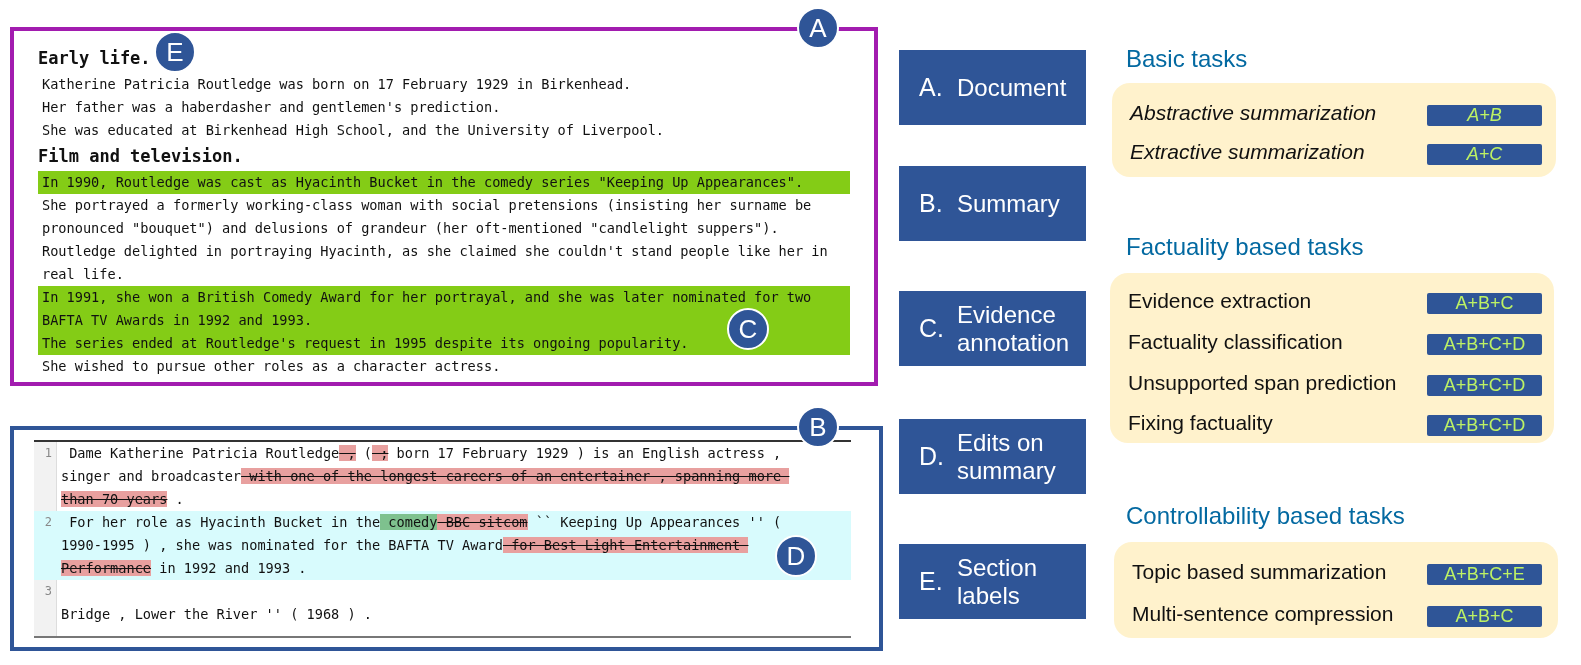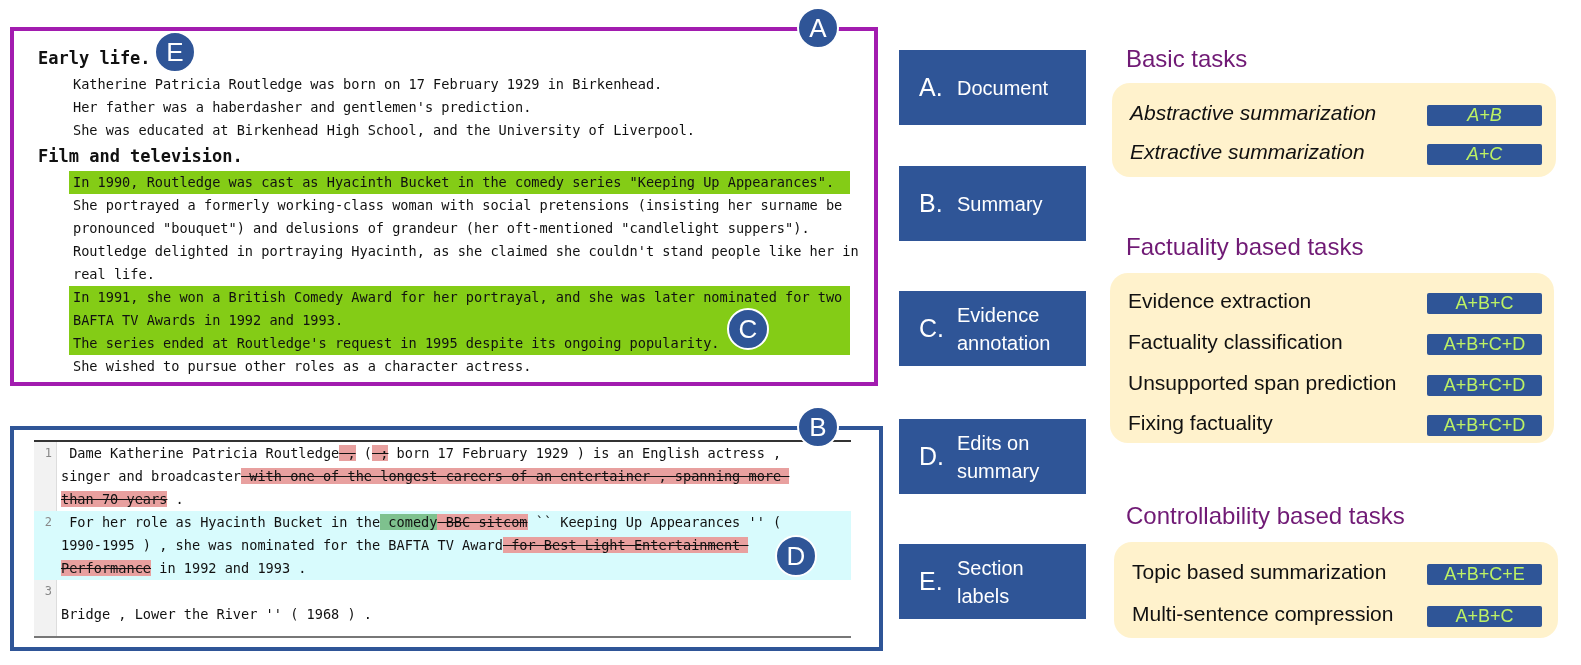--- a/index.html
+++ b/index.html
@@ -2,44 +2,44 @@
 <html><head>
 <meta charset="utf-8">
 <style>
   html, body { margin:0; padding:0; background:#ffffff; }
   body { width:1581px; height:665px; position:relative; overflow:hidden; font-family:"Liberation Sans", sans-serif; }
 
   
   #panel-a { position:absolute; left:10px; top:27px; width:868px; height:359px; border:4px solid #a21caf; box-sizing:border-box; background:#fff; }
   #panel-a .inner { position:absolute; left:24px; top:13px; right:24px; }
   .doc-heading { font-family:"DejaVu Sans Mono", monospace; font-weight:bold; font-size:17px; color:#111; height:29px; line-height:29px; }
-  .doc-line { font-family:"DejaVu Sans Mono", monospace; font-size:13.6px; color:#111; height:23px; line-height:23px; white-space:pre; padding-left:4px;margin-left:31px; }
+  .doc-line { font-family:"DejaVu Sans Mono", monospace; font-size:13.6px; color:#111; height:23px; line-height:23px; white-space:pre; padding-left:4px; }
   .hl-blue { background:#84cc16; }
 
   
   #panel-b { position:absolute; left:10px; top:426px; width:873px; height:225px; border:4px solid #2f5597; box-sizing:border-box; background:#fff; }
   #panel-b .editor { position:absolute; left:20px; top:10px; width:817px; height:194px; border-top:2px solid #333; border-bottom:2px solid #777; background:#fff; }
   .gutter { position:absolute; left:0; top:0; bottom:0; width:22px; background:#f2f2f2; border-right:1px solid #ddd; }
   .sum-row { position:relative; }
   .sum-row.hl { background:#d8fbfd; }
   .sum-line { font-family:"DejaVu Sans Mono", monospace; font-size:13.6px; color:#111; height:23px; line-height:23px; white-space:pre; padding-left:27px; position:relative; }
   .lnum { position:absolute; left:4px; top:0; width:14px; color:#888; font-size:12px; text-align:right; }
   .del { background:#e8a09f; text-decoration:line-through; }
   .ins { background:#7ec18e; }
 
   
   .badge { position:absolute; width:38px; height:38px; border-radius:50%; background:#2f5597; color:#fff; font-family:"Liberation Sans", sans-serif; font-size:26px; line-height:38px; text-align:center; border:2px solid #fff; }
 
   
   .legend { position:absolute; left:899px; width:187px; height:75px; background:#2f5597; color:#fff; }
   .legend .letter { position:absolute; left:20px; top:0; height:100%; display:flex; align-items:center; font-size:25px; }
-  .legend .text { position:absolute; left:58px; top:0; height:100%; display:flex; align-items:center; font-size:20px; line-height:28px; }
+  .legend .text { position:absolute; left:58px; top:0; height:100%; display:flex; align-items:center; font-size:24px; line-height:28px; }
 
   
-  .group-title { position:absolute; left:1126px; font-size:24px; color:#701a75; }
+  .group-title { position:absolute; left:1126px; font-size:24px; color:#0369a1; }
   .group-box { position:absolute; left:1112px; width:444px; background:#fff2cc; border-radius:18px; }
   .task-row { position:absolute; left:18px; right:14px; height:22px; }
   .task-label { position:absolute; left:0; top:-4px; font-size:21px; color:#111; white-space:nowrap; }
   .task-tag { position:absolute; left:296px; width:115px; height:21px; background:#2f5597; color:#bef264; font-size:18px; line-height:21px; text-align:center; border-radius:2px; }
 </style>
 </head>
 <body>
 
 <div id="panel-a">
   <div class="inner">

